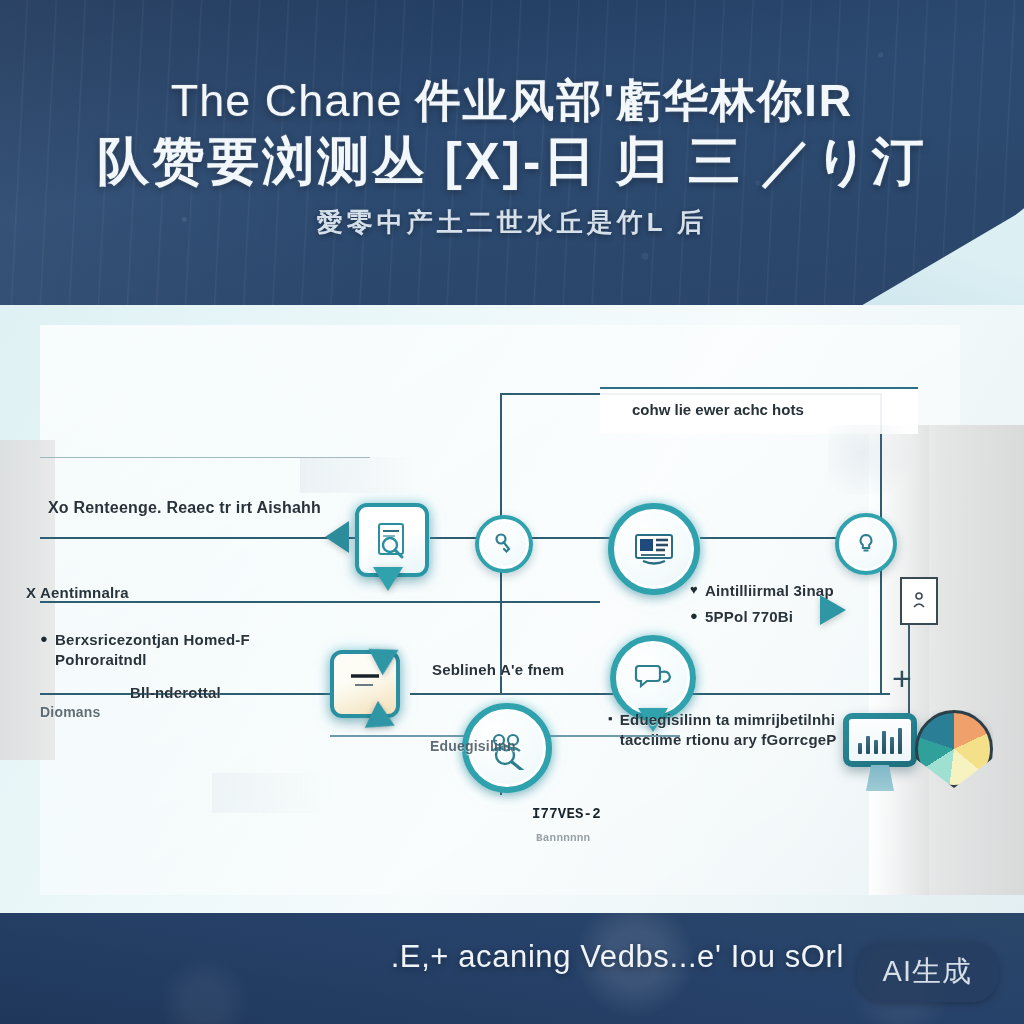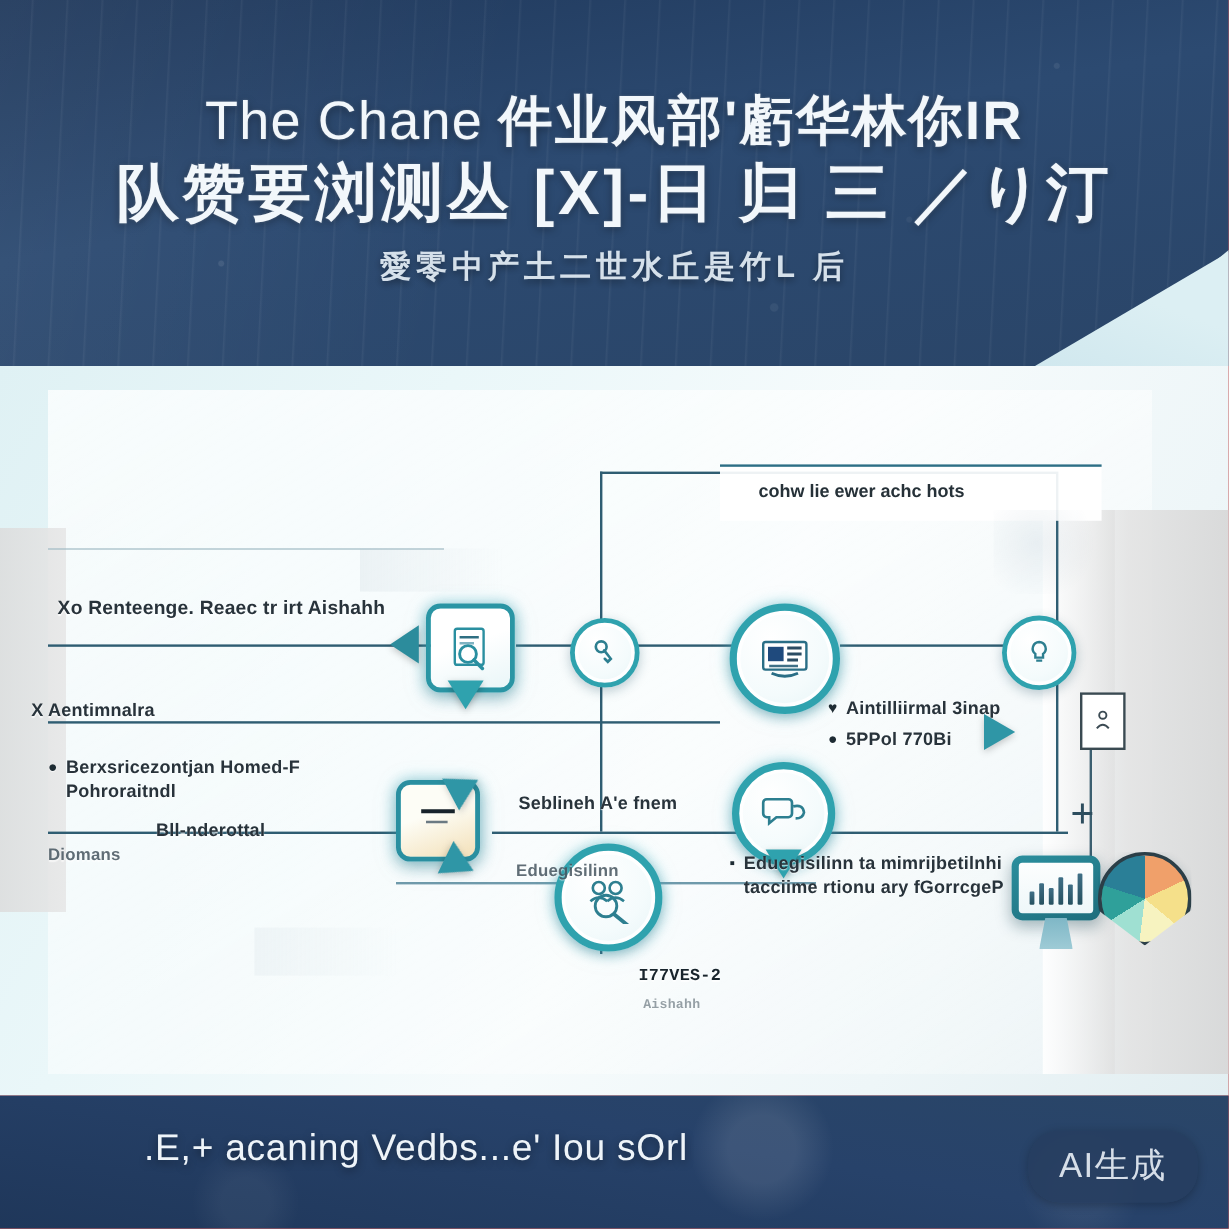--- a/index.html
+++ b/index.html
@@ -5,21 +5,21 @@
 <style>
   html,body{margin:0;padding:0;}
   body{
     width:1024px;height:1024px;overflow:hidden;
     font-family:"Liberation Sans","DejaVu Sans",sans-serif;
     background:#dff1f4;
     -webkit-font-smoothing:antialiased;
   }
   .poster{
     position:relative;width:1024px;height:1024px;overflow:hidden;
-    background:#b91c1c;
+    background:#0f766e;
   }
 
   
   .header{
     position:absolute;left:0;top:0;width:1024px;height:305px;
     background:linear-gradient(170deg,#20395c 0%,#2c4a71 45%,#2a4568 100%);
     overflow:hidden;
   }
   .header-noise{
     position:absolute;inset:0;
@@ -206,21 +206,21 @@
     overflow:hidden;
   }
   .footer-noise{
     position:absolute;inset:0;
     background:
       radial-gradient(circle at 62% 40%, rgba(255,255,255,.10) 0 28px, transparent 60px),
       radial-gradient(circle at 20% 80%, rgba(255,255,255,.05) 0 20px, transparent 45px),
       radial-gradient(circle at 88% 70%, rgba(255,255,255,.05) 0 24px, transparent 50px);
   }
   .footer-text{
-    position:absolute;left:0;right:0;top:26px;text-align:left;
+    position:absolute;left:0;right:0;top:26px;text-align:right;
     color:#eef4f9;font-size:31px;font-weight:500;letter-spacing:.6px;
     text-shadow:0 2px 7px rgba(0,0,0,.4);
     padding:0 180px 0 120px;
   }
   .watermark{
     position:absolute;right:26px;bottom:22px;
     background:rgba(38,62,96,.86);
     border-radius:26px;padding:10px 26px;
     color:#d6dee8;font-size:29px;letter-spacing:1px;
     box-shadow:0 2px 8px rgba(0,0,0,.25);
@@ -345,42 +345,42 @@
         <circle cx="14" cy="14" r="5" fill="none" stroke="#2d7f90" stroke-width="2.2"></circle>
         <path d="M7 25 q7 -6 14 0" fill="none" stroke="#2d7f90" stroke-width="2.2"></path>
         <circle cx="28" cy="14" r="5" fill="none" stroke="#2d7f90" stroke-width="2.2"></circle>
         <path d="M21 25 q7 -6 14 0" fill="none" stroke="#2d7f90" stroke-width="2.2"></path>
         <circle cx="20" cy="29" r="9" fill="none" stroke="#2d7f90" stroke-width="2.4"></circle>
         <line x1="27" y1="36" x2="38" y2="45" stroke="#2d7f90" stroke-width="3.2" stroke-linecap="round"></line>
       </svg>
     </div>
 
     <div class="txt md" style="left:432px; top:355px;">Seblineh  A'e fnem</div>
-    <div class="txt sm faded" style="left:430px; top:411px;">Eduegisilinn</div>
+    <div class="txt sm faded" style="left:430px; top:432px;">Eduegisilinn</div>
 
     <div class="bullet txt md" style="left:690px; top:276px;">
       <span class="dot">♥</span>
       <span>Aintilliirmal 3inap</span>
     </div>
     <div class="bullet txt md" style="left:690px; top:302px;">
       <span class="dot">●</span>
       <span>5PPol 770Bi</span>
     </div>
     <div class="arrow-right" style="left:820px; top:290px;"></div>
 
     <div class="bullet txt md" style="left:608px; top:405px; width:250px;">
       <span class="dot">▪</span>
       <span>
         <span>Eduegisilinn ta mimrijbetilnhi</span><br>
         <span>tacciime rtionu ary fGorrcgeP</span>
       </span>
     </div>
 
     <div class="txt sm mono" style="left:532px; top:500px;color:#18242c;">I77VES-2</div>
-    <div class="txt sm mono faded" style="left:536px; top:526px;font-size:11px;opacity:.55;">Aishahh</div>
+    <div class="txt sm mono faded" style="left:536px; top:526px;font-size:11px;opacity:.55;">Bannnnnn</div>
 
     <div class="mini-frame" style="left:900px; top:272px; width:34px; height:44px;">
       <svg width="16" height="22" viewBox="0 0 16 22">
         <circle cx="8" cy="6" r="3" fill="none" stroke="#3c4b54" stroke-width="1.6"></circle>
         <path d="M3 17 q5 -6 10 0" fill="none" stroke="#3c4b54" stroke-width="1.6"></path>
       </svg>
     </div>
     <div class="plus" style="left:892px; top:363px;">+</div>
 
     <div class="device" style="left:843px; top:408px; width:62px; height:42px;">

